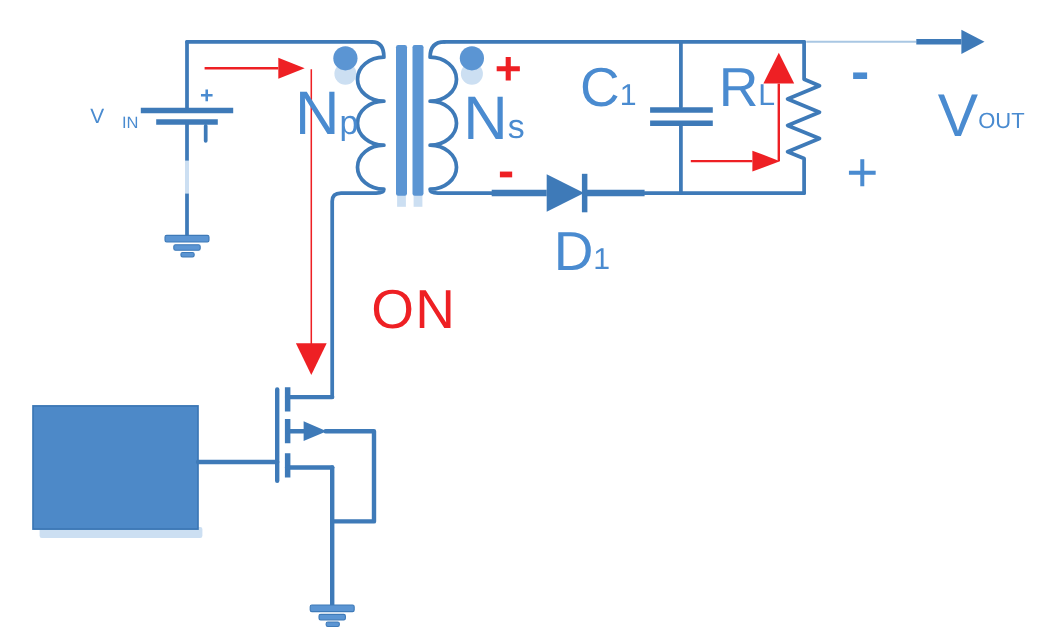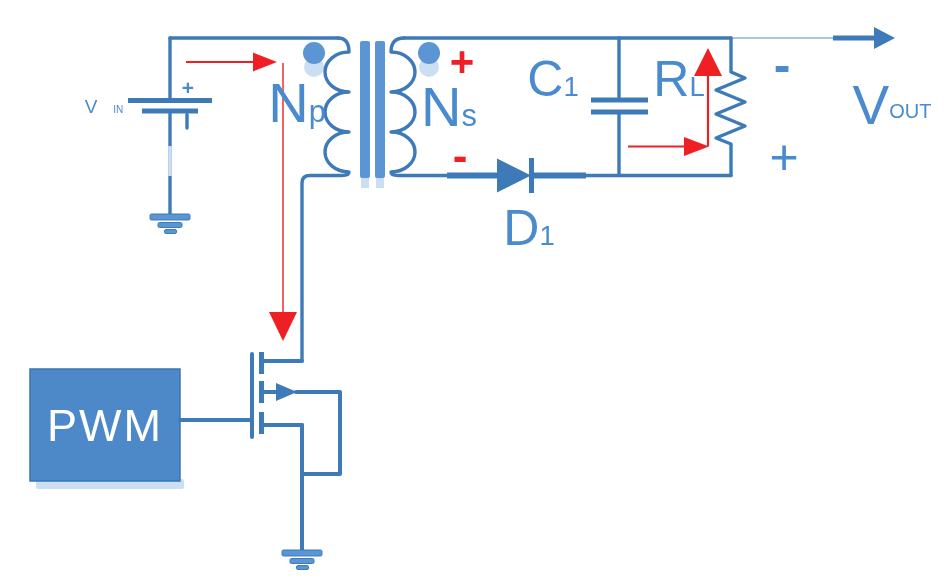--- a/index.html
+++ b/index.html
@@ -22,21 +22,21 @@
   .r2  {stroke:var(--red);fill:none;stroke-width:2.2;stroke-linecap:butt;}
   .r1  {stroke:var(--red);fill:none;stroke-width:1.4;stroke-linecap:butt;}
   .fr  {fill:var(--red);stroke:none;}
   .pwmrect{fill:var(--pwm_fill);stroke:var(--pwm_border);stroke-width:1.5;}
 
   .lbl{position:absolute;display:flex;align-items:center;justify-content:center;
        color:var(--label);white-space:nowrap;line-height:1;}
   .sub{font-size:.55em;transform:translateY(.28em);display:inline-block;}
 
   .vin   {left:78px;top:93px;width:52px;height:26px;font-size:19px;}
-  .vin .sub{font-size:10px;transform:translateY(.35em);padding-left:16px;}
+  .vin .sub{font-size:15px;transform:translateY(.35em);padding-left:16px;}
   .np    {left:260px;top:72px;width:74px;height:62px;font-size:56px;}
   .ns    {left:412px;top:76px;width:74px;height:62px;font-size:56px;}
   .c1    {left:520px;top:52px;width:66px;height:54px;font-size:50px;}
   .rl    {left:646px;top:52px;width:66px;height:54px;font-size:50px;}
   .d1    {left:496px;top:200px;width:66px;height:56px;font-size:50px;}
   .vout  {left:836px;top:76px;width:112px;height:58px;font-size:55px;}
   .vout .sub{font-size:20px;}
   .onlbl {left:331px;top:255px;width:90px;height:52px;font-size:50px;color:var(--red);letter-spacing:1px;}
   .pwmlbl{left:30px;top:369px;width:150px;height:112px;font-size:45px;color:var(--pwm_text);letter-spacing:2px;}
   .secplus {left:444px;top:44px;width:36px;height:36px;font-size:42px;font-weight:700;color:var(--red);}
@@ -159,15 +159,15 @@
   <div class="lbl d1">
       <span>D</span>
       <span class="sub">1</span>
     </div>
   <div class="lbl outminus">-</div>
   <div class="lbl outplus">+</div>
   <div class="lbl vout">
       <span>V</span>
       <span class="sub">OUT</span>
     </div>
-  <div class="lbl pwmlbl">PWM</div>
+  <div class="lbl onlbl">ON</div>
 
 </div>
 
 </body></html>

